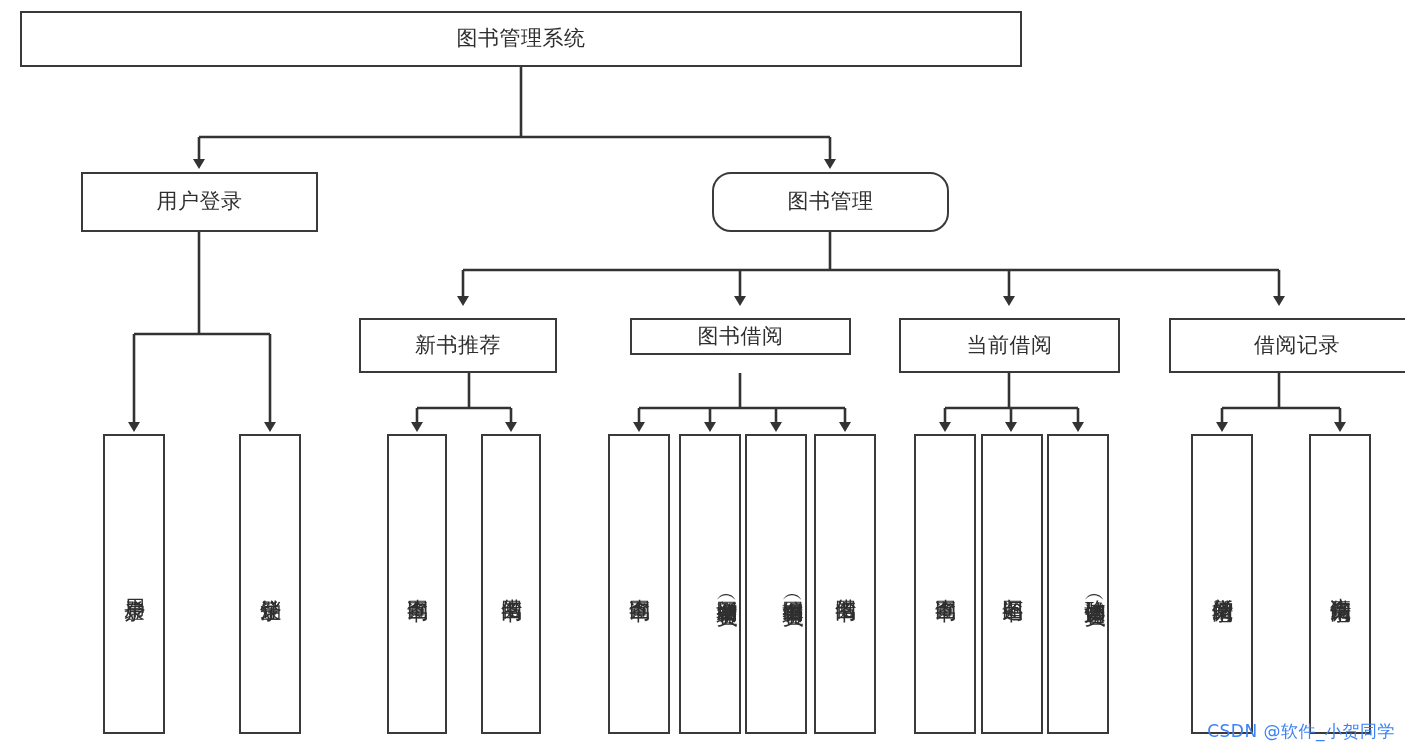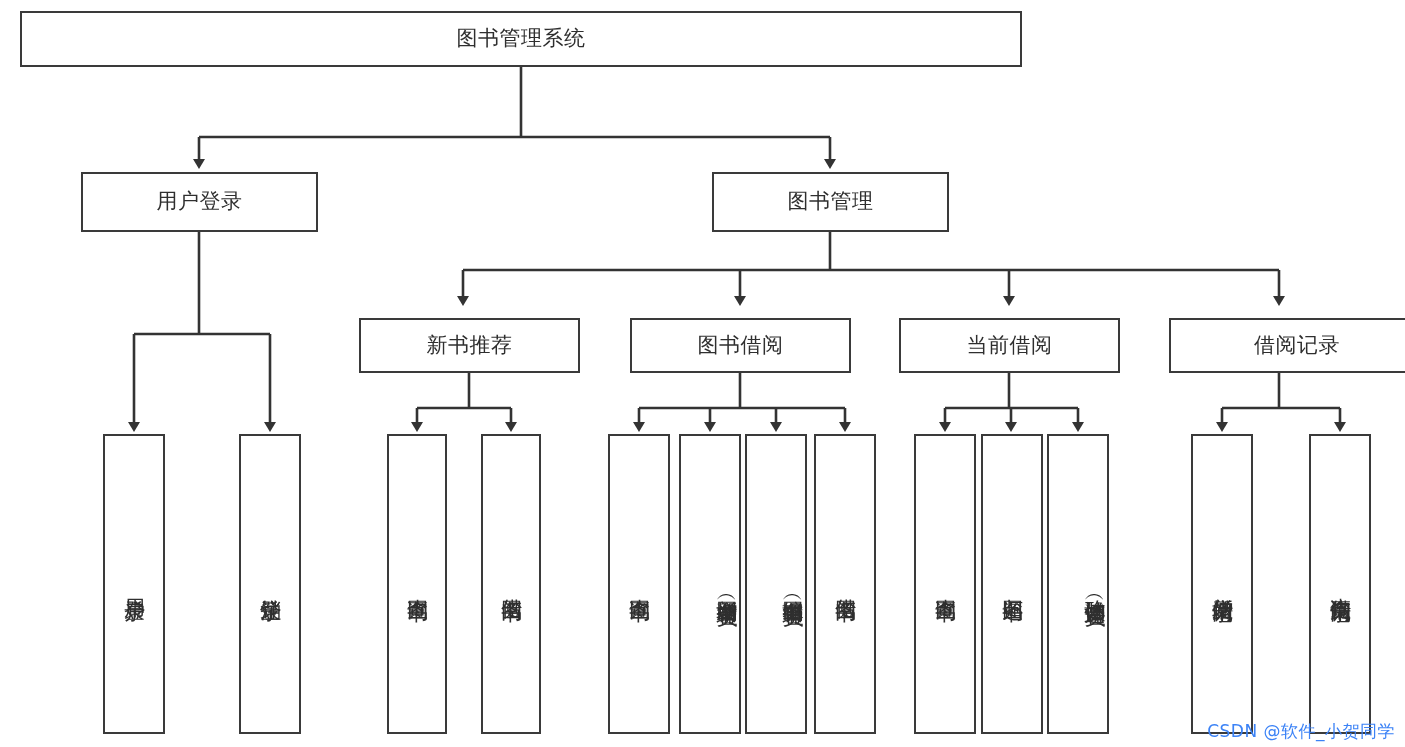--- a/index.html
+++ b/index.html
@@ -122,29 +122,29 @@
   </svg>
 
   <div class="node horiz" style="left:20px; top:11px; width:1002px; height:56px;align-items:center;">
     <span class="node-label">图书管理系统</span>
   </div>
 
   <div class="node horiz" style="left:81px; top:172px; width:237px; height:60px;">
     <span class="node-label">用户登录</span>
   </div>
 
-  <div class="node horiz" style="left:712px; top:172px; width:237px; height:60px;">
+  <div class="node horiz" style="left:712px; top:172px; width:237px; height:60px;border-radius:19px;">
     <span class="node-label">图书管理</span>
   </div>
 
-  <div class="node horiz" style="left:359px; top:318px; width:221px; height:55px;">
+  <div class="node horiz" style="left:359px; top:318px; width:198px; height:55px;">
     <span class="node-label">新书推荐</span>
   </div>
 
-  <div class="node horiz" style="left:630px; top:318px; width:221px; height:55px;">
+  <div class="node horiz" style="left:630px; top:318px; width:221px; height:37px;">
     <span class="node-label">图书借阅</span>
   </div>
 
   <div class="node horiz" style="left:899px; top:318px; width:221px; height:55px;text-align:right;">
     <span class="node-label">当前借阅</span>
   </div>
 
   <div class="node horiz" style="left:1169px; top:318px; width:256px; height:55px;align-items:center;">
     <span class="node-label">借阅记录</span>
   </div>

